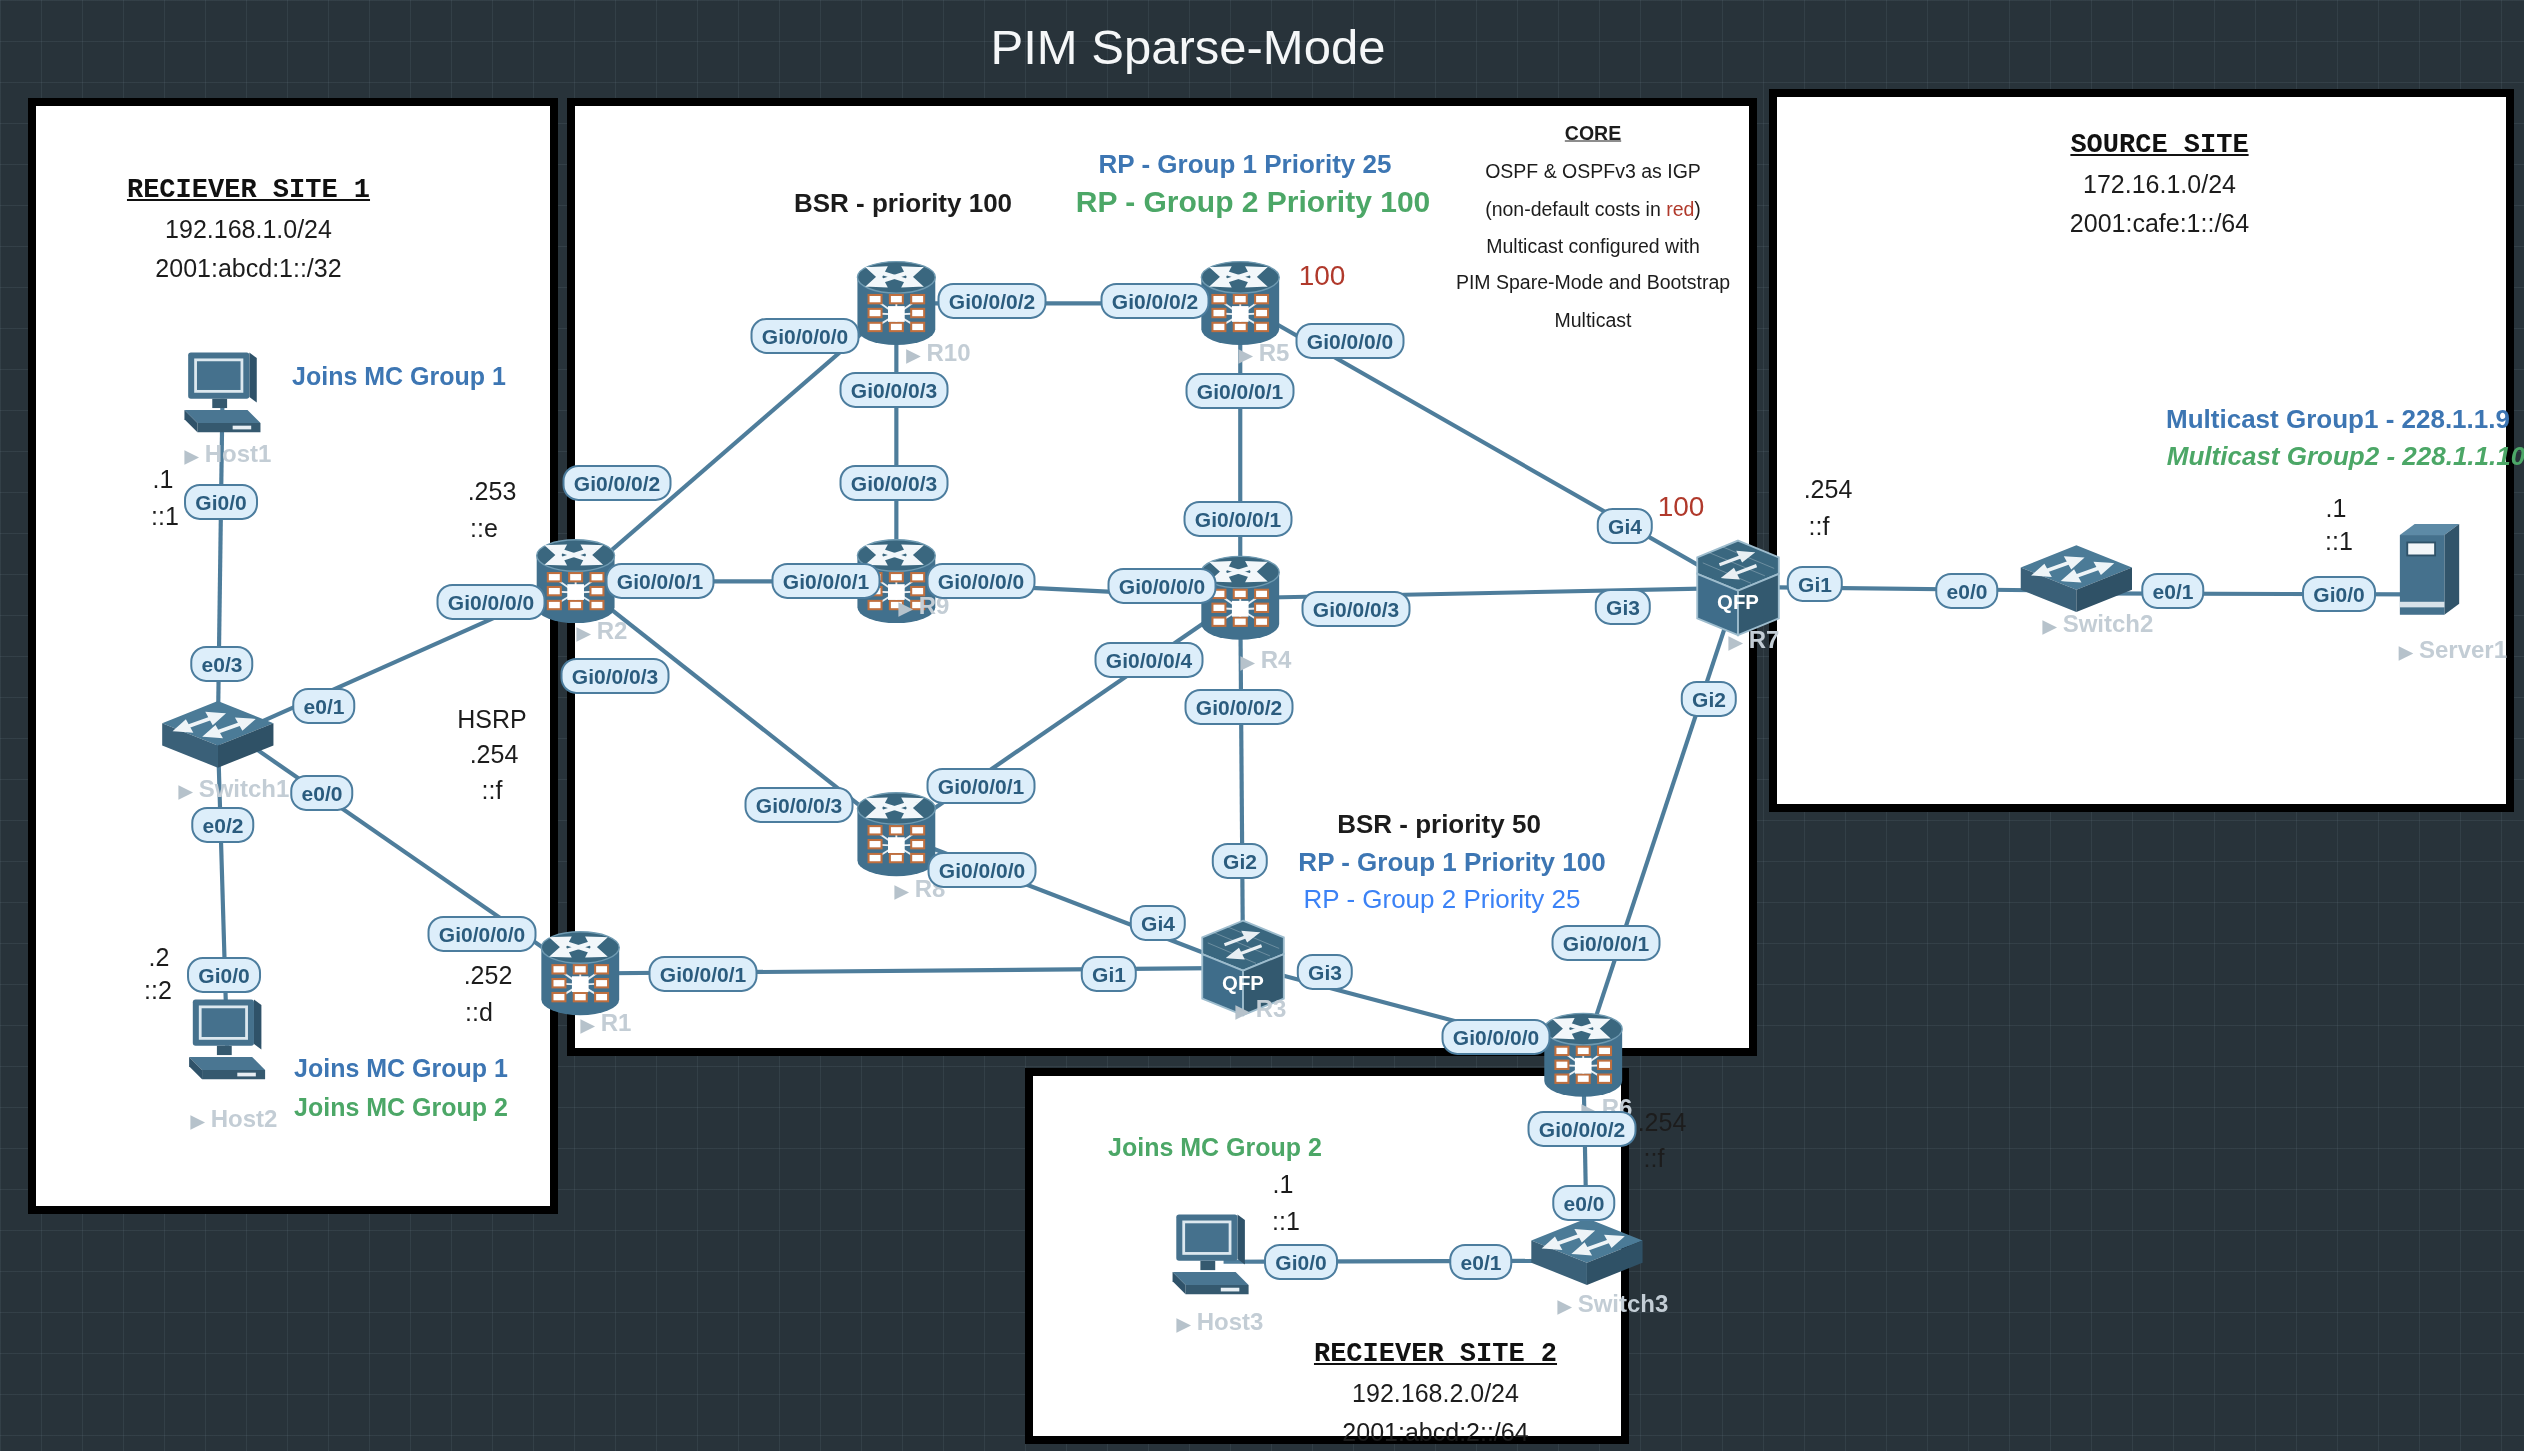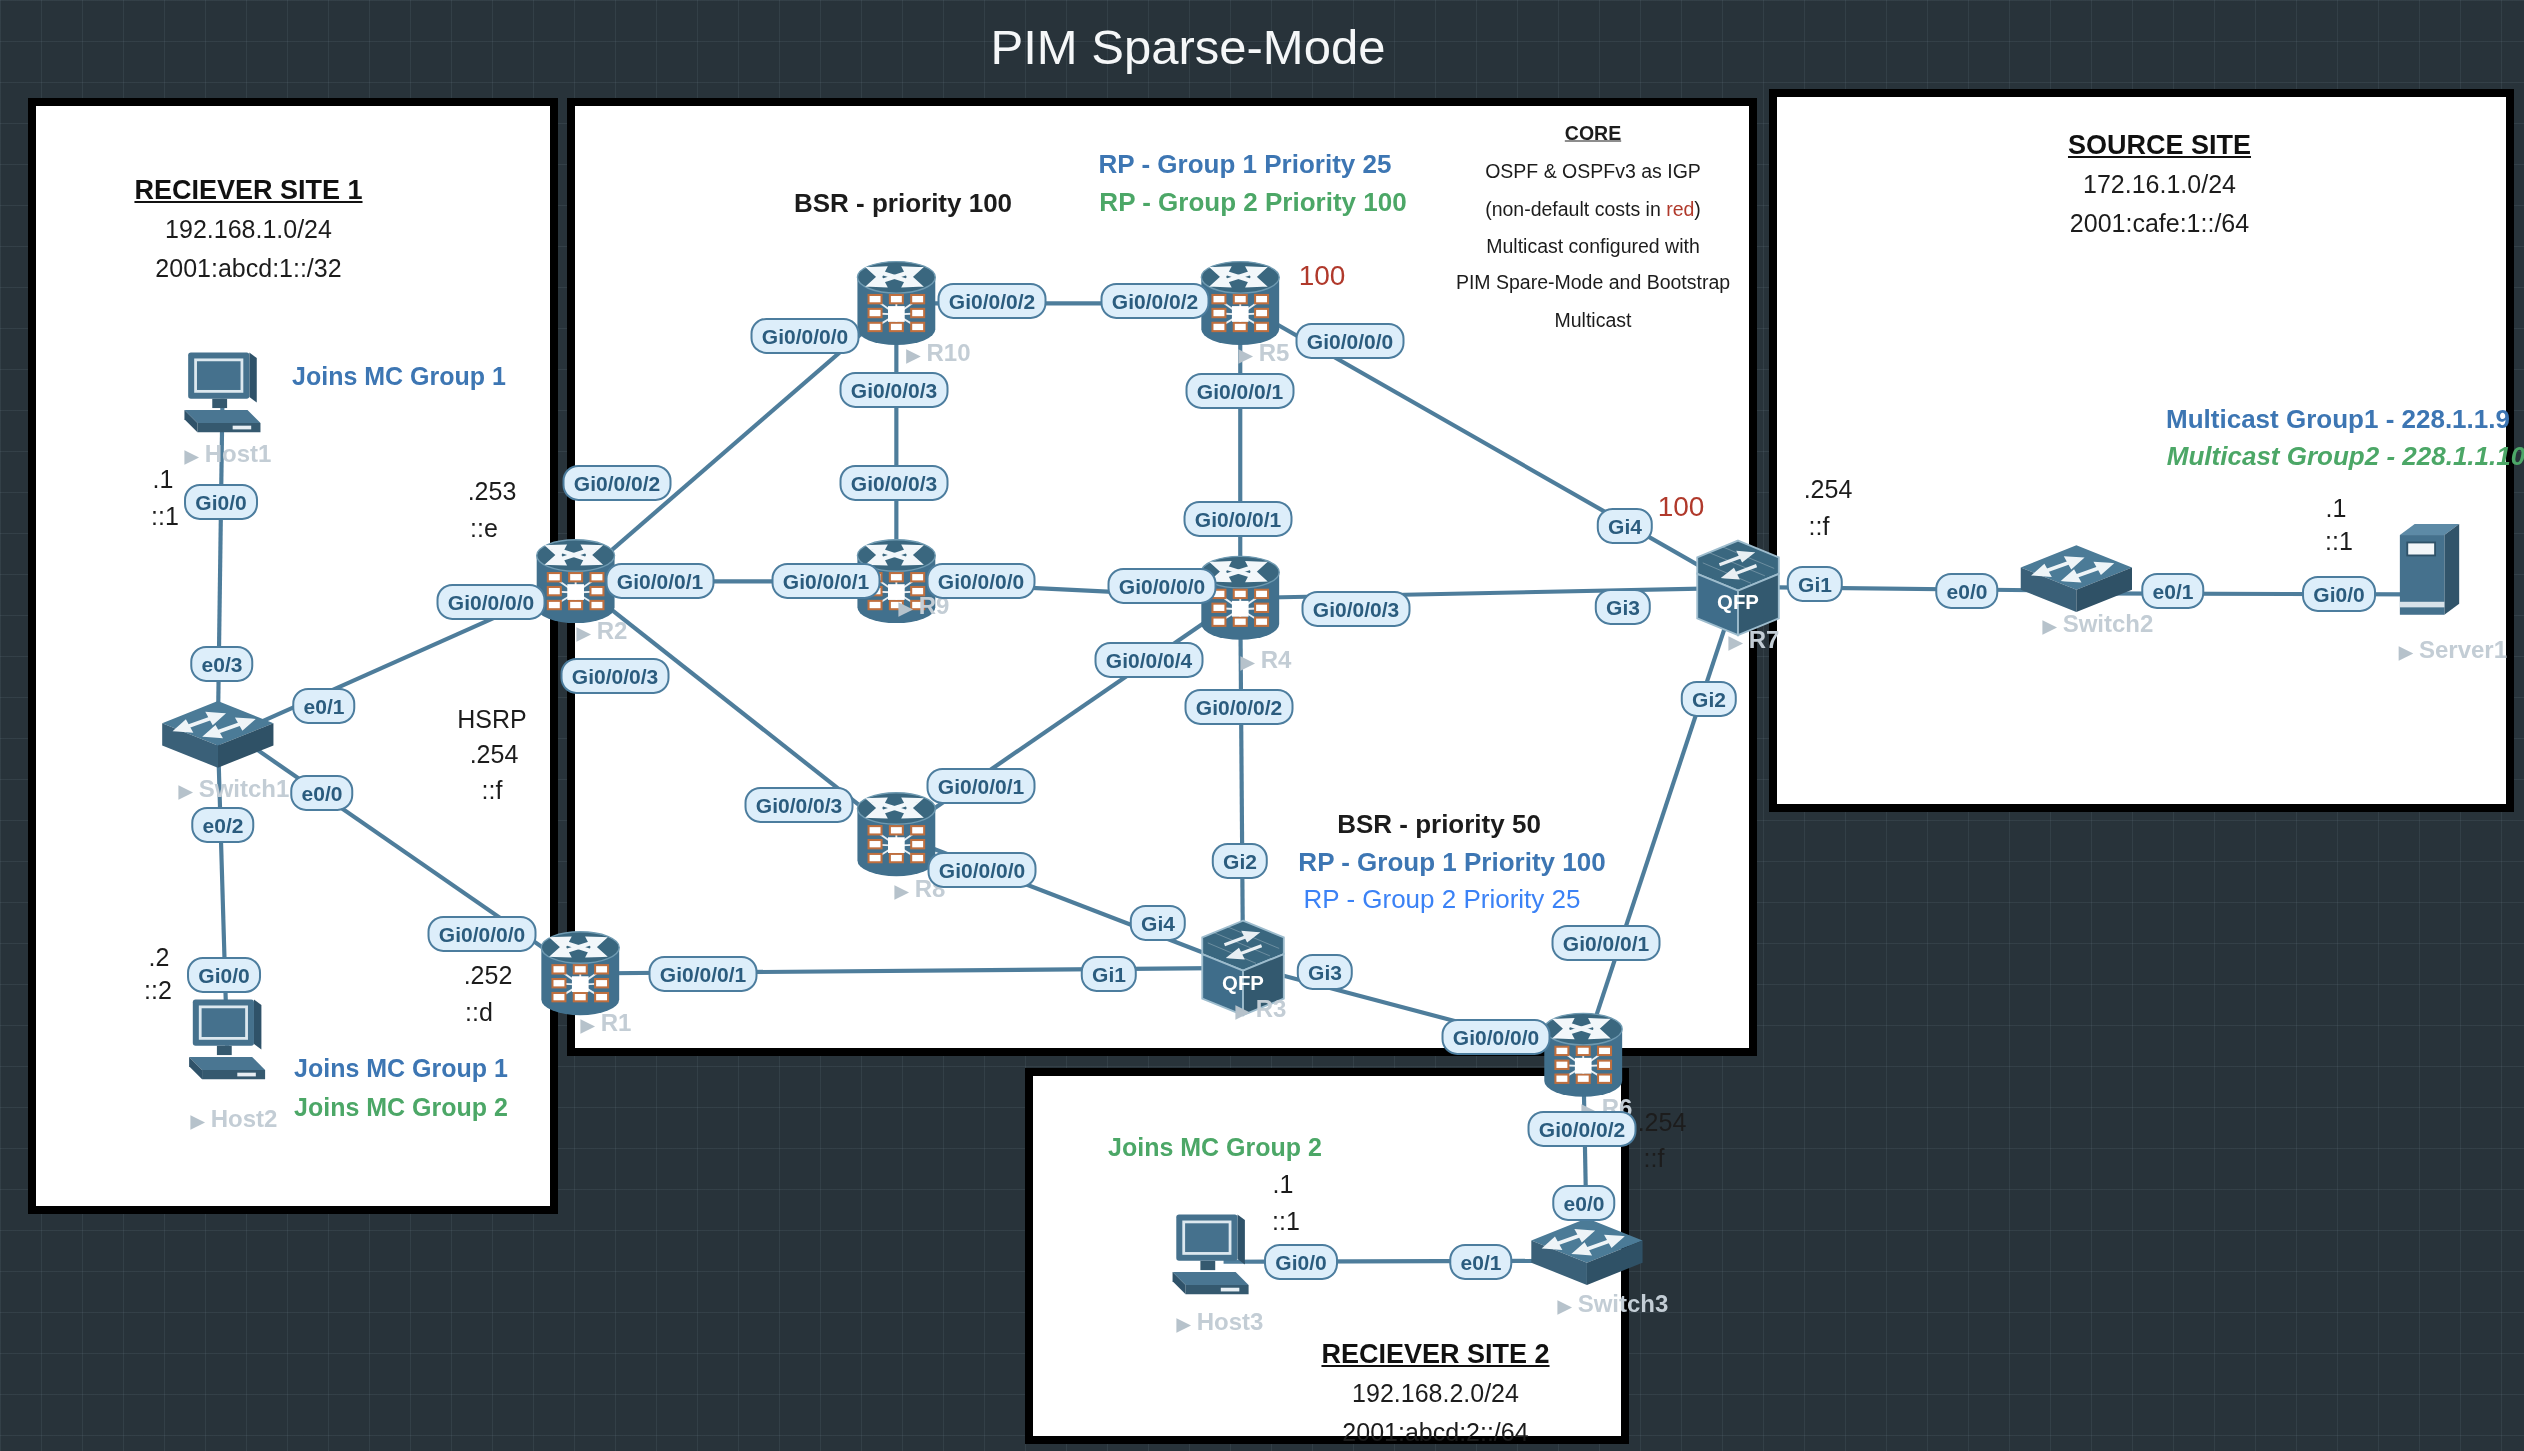--- a/index.html
+++ b/index.html
@@ -13,21 +13,21 @@
     font-family:"Liberation Sans", sans-serif;
   }
   .title{
     position:absolute;left:1188px;top:18.5px;transform:translateX(-50%);
     color:#f5f7f8;font-size:49px;font-weight:400;white-space:nowrap;z-index:1;
   }
   .panel{
     position:absolute;background:#ffffff;border:8.3px solid #000;box-sizing:border-box;z-index:2;
   }
   .site-block{position:absolute;text-align:center;width:371px;}
-  .site-heading{font-size:27px;font-weight:bold;text-decoration:underline;color:#111;line-height:37px;}
+  .site-heading{font-size:27px;font-weight:bold;text-decoration:underline;color:#111;line-height:37px;font-family:Liberation Mono, monospace;}
   .site-line{font-size:25px;color:#1c1c1c;line-height:38px;margin-top:0.9px;}
   #diagram-svg{position:absolute;left:0;top:0;z-index:3;}
   #overlay{position:absolute;left:0;top:0;width:100%;height:100%;z-index:4;pointer-events:none;}
   .link{stroke:#4e7d9b;stroke-width:4.5;}
   .badge{
     position:absolute;transform:translate(-50%,-50%);
     background:#ddeefa;border:2.8px solid #4c7d9e;border-radius:15.8px;
     color:#2b5c7e;font-weight:bold;font-size:21px;line-height:1;
     padding:5.6px 9.3px;white-space:nowrap;
   }
@@ -314,21 +314,21 @@
     <span class="lbl" style="left: 494px; top: 754px; font-size: 25px;">.254</span>
     <span class="lbl" style="left: 492px; top: 790px; font-size: 25px;">::f</span>
     <span class="lbl" style="left: 488px; top: 975px; font-size: 25px;">.252</span>
     <span class="lbl" style="left: 479px; top: 1012px; font-size: 25px;">::d</span>
     <span class="lbl" style="left: 159px; top: 957px; font-size: 25px;">.2</span>
     <span class="lbl" style="left: 158px; top: 990px; font-size: 25px;">::2</span>
     <span class="lbl" style="left: 401px; top: 1068px; font-size: 25px; font-weight: bold; color: rgb(61, 118, 179);">Joins MC Group 1</span>
     <span class="lbl" style="left: 401px; top: 1107px; font-size: 25px; font-weight: bold; color: rgb(76, 167, 103);">Joins MC Group 2</span>
     <span class="lbl" style="left: 903px; top: 203px; font-size: 26px; font-weight: bold;">BSR - priority 100</span>
     <span class="lbl" style="left: 1245px; top: 164px; font-size: 26px; font-weight: bold; color: rgb(61, 118, 179);">RP - Group 1 Priority 25</span>
-    <span class="lbl" style="left: 1253px; top: 202px; font-size: 26px; font-weight: bold; color: rgb(76, 167, 103);">RP - Group 2 Priority 100</span>
+    <span class="lbl" style="left: 1253px; top: 202px; font-size: 30px; font-weight: bold; color: rgb(76, 167, 103);">RP - Group 2 Priority 100</span>
     <span class="lbl" style="left: 1322px; top: 276px; font-size: 28px; color: rgb(176, 57, 43);">100</span>
     <span class="lbl" style="left: 1681px; top: 507px; font-size: 28px; color: rgb(176, 57, 43);">100</span>
     <span class="lbl" style="left: 1828px; top: 489px; font-size: 25px;">.254</span>
     <span class="lbl" style="left: 1819px; top: 526px; font-size: 25px;">::f</span>
     <span class="lbl" style="left: 1593px; top: 133px; font-size: 19.5px; font-weight: bold; text-decoration: underline;">CORE</span>
     <span class="lbl" style="left: 1593px; top: 171px; font-size: 19.5px;">OSPF &amp; OSPFv3 as IGP</span>
     <span class="lbl" style="left: 1593px; top: 209px; font-size: 19.5px;"><span>(non-default costs in </span><span style="color: rgb(176, 57, 43);">red</span><span>)</span></span>
     <span class="lbl" style="left: 1593px; top: 246px; font-size: 19.5px;">Multicast configured with</span>
     <span class="lbl" style="left: 1593px; top: 282px; font-size: 19.5px;">PIM Spare-Mode and Bootstrap</span>
     <span class="lbl" style="left: 1593px; top: 320px; font-size: 19.5px;">Multicast</span>

